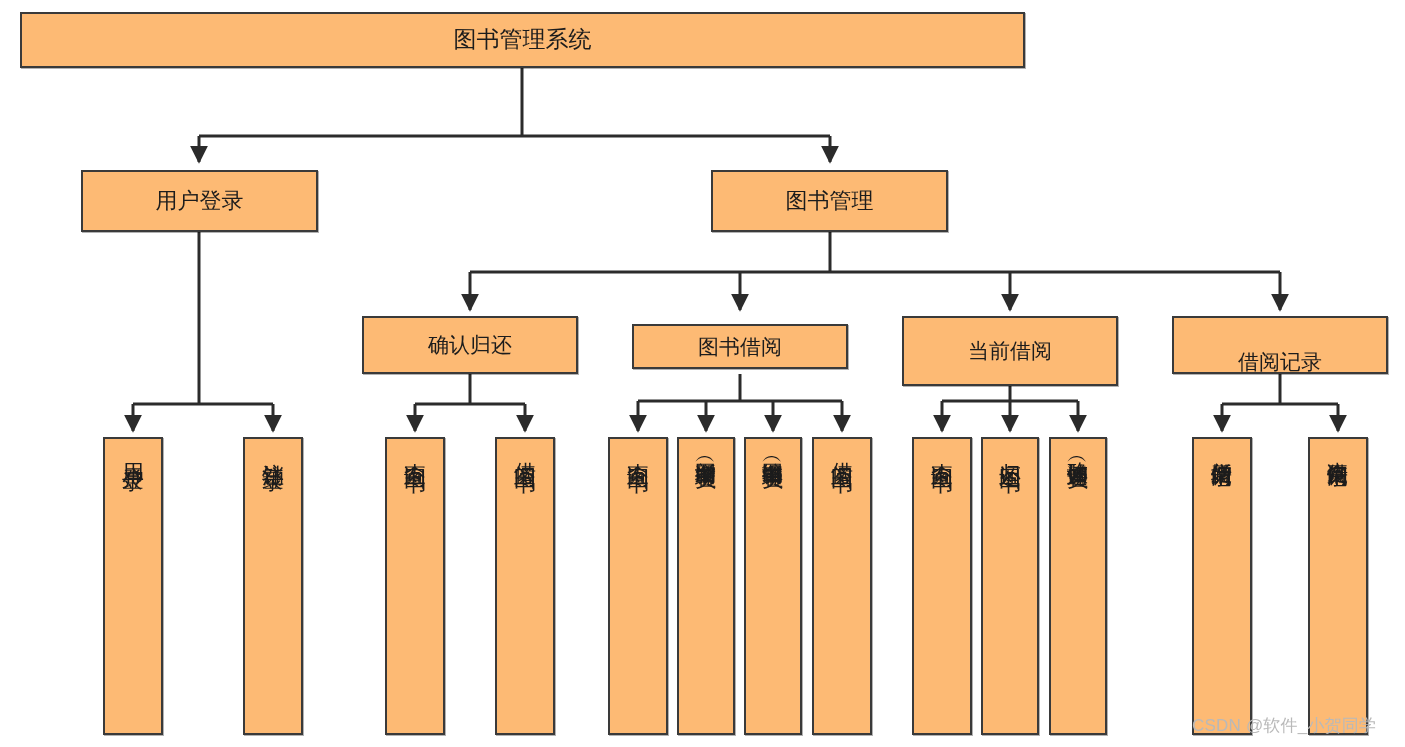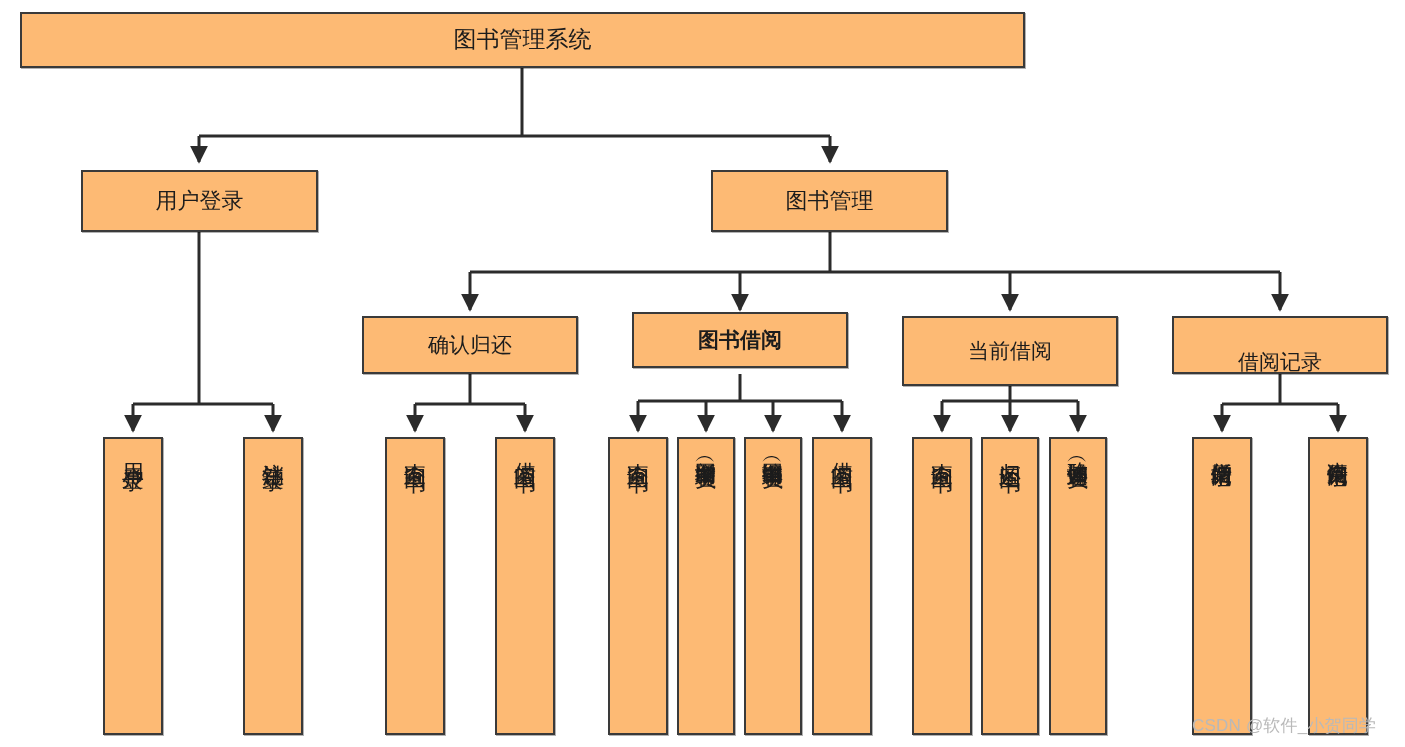--- a/index.html
+++ b/index.html
@@ -136,21 +136,21 @@
   <div class="node l2" style="left:81px; top:170px; width:237px; height:62px;">
     <span class="lbl">用户登录</span>
   </div>
   <div class="node l2" style="left:711px; top:170px; width:237px; height:62px;align-items:center;">
     <span class="lbl">图书管理</span>
   </div>
 
   <div class="node l3" style="left:362px; top:316px; width:216px; height:58px;">
     <span class="lbl">确认归还</span>
   </div>
-  <div class="node l3" style="left:632px; top:312px; width:216px; height:56px;font-weight:bold;">
+  <div class="node l3" style="left:632px; top:324px; width:216px; height:45px;">
     <span class="lbl">图书借阅</span>
   </div>
   <div class="node l3" style="left:902px; top:316px; width:216px; height:70px;">
     <span class="lbl">当前借阅</span>
   </div>
   <div class="node l3" style="left:1172px; top:316px; width:216px; height:58px;align-items:flex-end;">
     <span class="lbl">借阅记录</span>
   </div>
 
   <div class="node leaf" style="left:103px; top:437px; width:60px; height:298px;">

